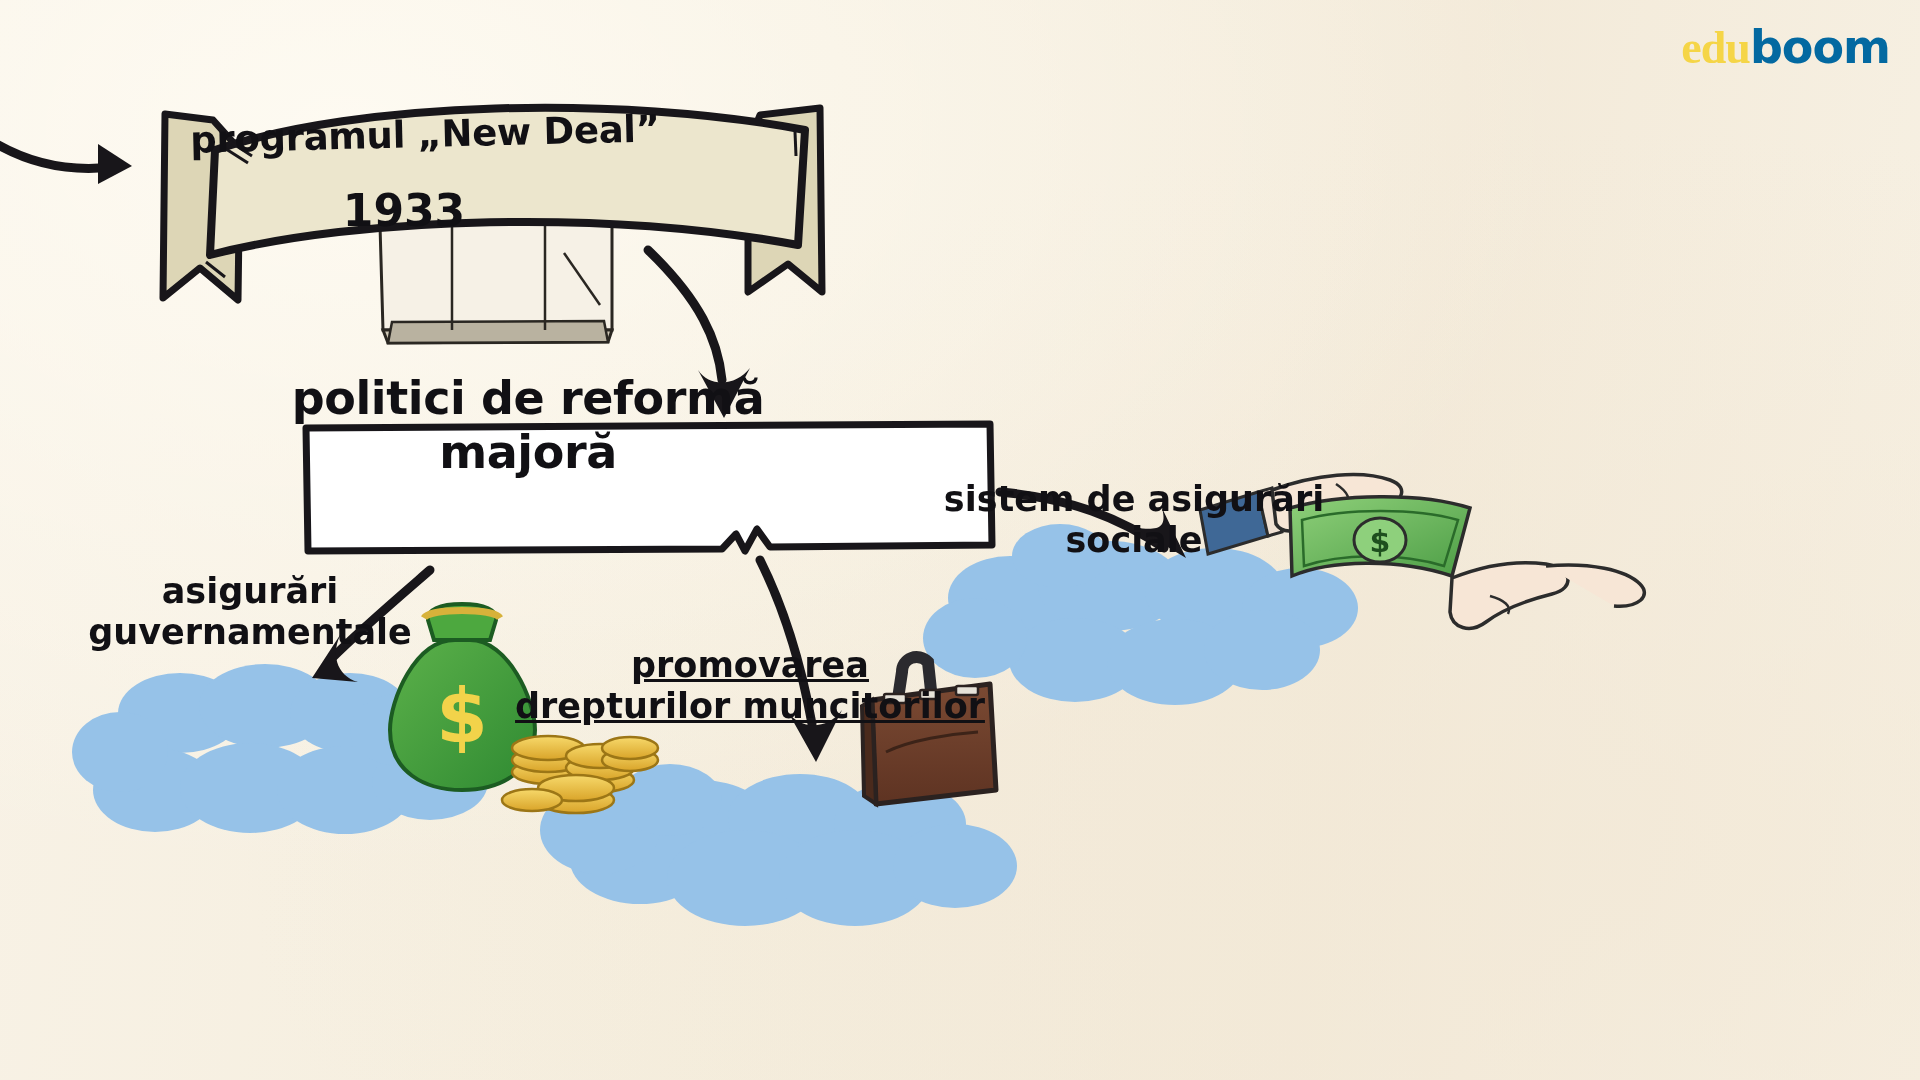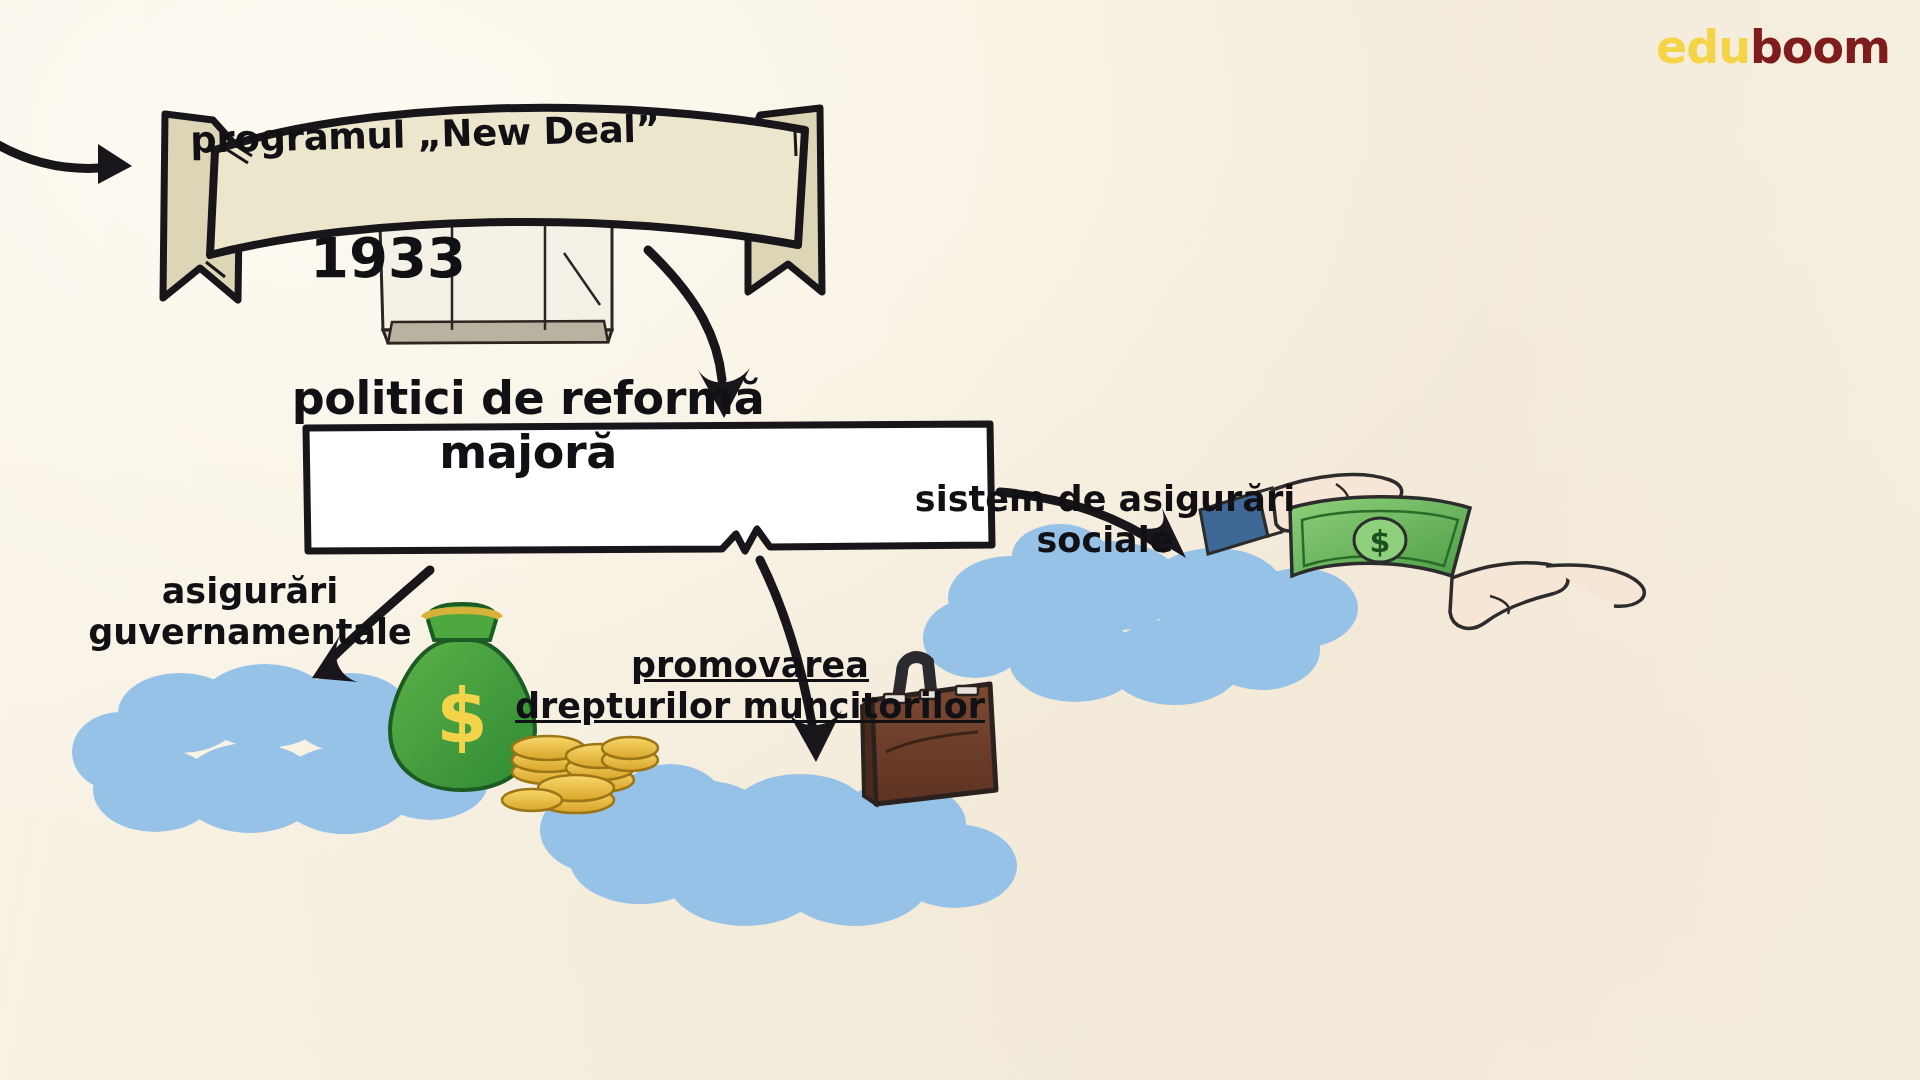--- a/index.html
+++ b/index.html
@@ -18,22 +18,22 @@
       linear-gradient(100deg,#f8f2e6 0%,#f5eede 40%,#f3ead9 70%,#f7f1e4 100%);
     pointer-events:none;
   }
 
   
   .logo{
     position:absolute; top:20px; right:30px;
     font-family:"DejaVu Sans", sans-serif;
     font-size:46px; font-weight:bold; letter-spacing:-1px;
   }
-  .logo .edu{ color:#f5d547; }
-  .logo .boom{ color:#7f1d1d; }
+  .logo .edu{ color:#f5d547;font-family:Liberation Serif, serif; }
+  .logo .boom{ color:#0369a1; }
 
   
   .layer{ position:absolute; inset:0; }
 
   
   .node-text{
     position:absolute;
     color:#111014;
     font-weight:bold;
     text-align:center;
@@ -41,39 +41,38 @@
     white-space:pre-line;
     z-index:6;
   }
 
   #banner-title{
     left:175px; top:113px; width:500px;
     font-size:37px; letter-spacing:-.3px;
     transform:rotate(-1.4deg);
   }
   #year-label{
-    left:288px; top:185px; width:200px;
-    font-size:56px;
-    margin-top:40px;
+    left:304px; top:185px; width:200px;
+    font-size:44px;
   }
   #reform-box-label{
     left:258px; top:371px; width:540px;
     font-size:46px; letter-spacing:-.4px;
   }
   #label-investment{
     left:80px; top:571px; width:340px;
     font-size:35px;
   }
   #label-workers{
     left:500px; top:645px; width:500px;
     font-size:35px;
     text-decoration:underline;
   }
   #label-social{
-    left:905px; top:479px; width:400px;
+    left:934px; top:479px; width:400px;
     font-size:35px;
   }
 </style>
 </head>
 <body>
 
 <div class="paper-texture"></div>
 
 <div class="logo">
   <span class="edu">edu</span><span class="boom">boom</span>

